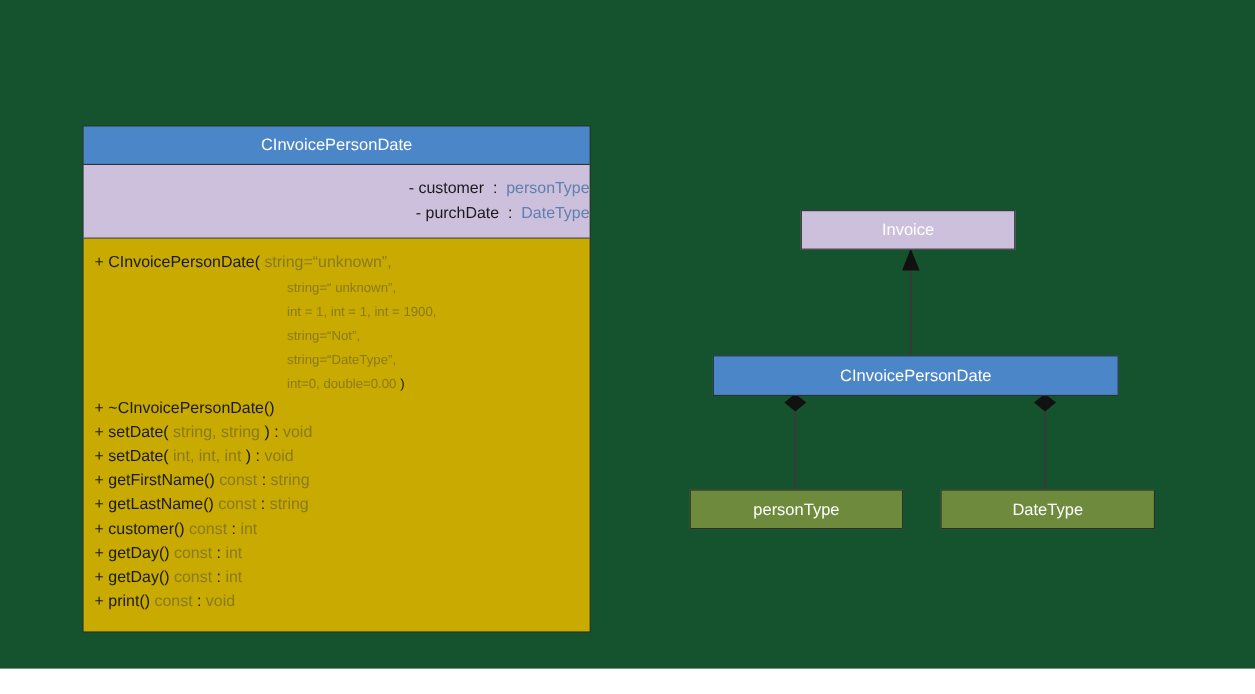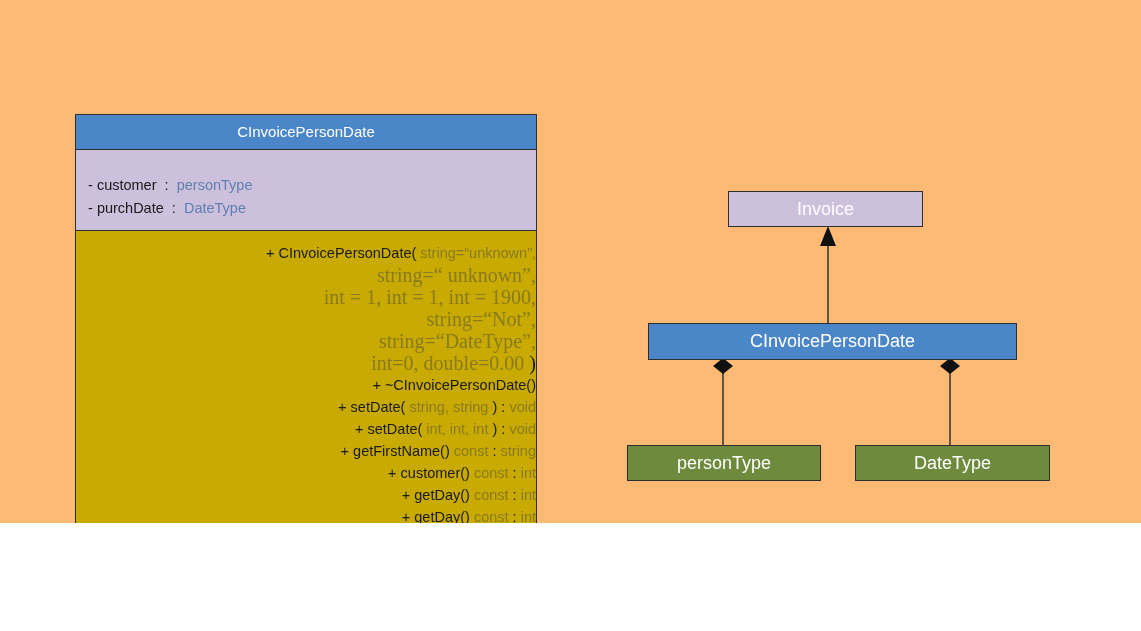--- a/index.html
+++ b/index.html
@@ -3,22 +3,22 @@
 <meta charset="utf-8">
 <style>
   html, body {
     margin: 0;
     padding: 0;
     background: #ffffff;
   }
   #canvas {
     position: relative;
     width: 1141px;
-    height: 523px;
-    background: #fdba74;
+    height: 608px;
+    background: #14532d;
     font-family: "Liberation Sans", sans-serif;
     overflow: hidden;
   }
 
   
   .class-box {
     position: absolute;
     left: 75px;
     top: 114px;
     width: 462px;
@@ -30,57 +30,56 @@
     color: #ffffff;
     text-align: center;
     font-size: 15px;
     padding: 8px 0 9px 0;
     border-bottom: 1px solid #2f2f2f;
     box-sizing: border-box;
   }
   .cb-attrs {
     background: #ccc0dc;
     border-bottom: 1px solid #2f2f2f;
-    padding: 24px 0 11px 12px;
+    padding: 10px 0 11px 12px;
     box-sizing: border-box;
+    text-align: right;
   }
   .cb-methods {
     background: #c8aa00;
     padding: 11px 0 16px 10px;
     box-sizing: border-box;
-    text-align: right;
   }
   .row {
     font-size: 14.5px;
     line-height: 22px;
     color: #1a1a1a;
     white-space: pre;
   }
   .attr-row { line-height: 22.5px; }
   .t-muted-blue { color: #5f7fae; }
   .t-muted-gold { color: #8a7a1e; }
   .cont-row {
-    font-size: 20px;
+    font-size: 12px;
     line-height: 22px;
     white-space: pre;
     padding-left: 175px;
     color: #8a7a1e;
-    font-family: Liberation Serif, serif;
   }
 
   
   .node {
     position: absolute;
     border: 1px solid #2f2f2f;
     box-sizing: border-box;
     display: flex;
     align-items: center;
     justify-content: center;
     color: #ffffff;
-    font-size: 18px;
+    font-size: 15px;
   }
   .node-invoice {
     left: 728px; top: 191px;
     width: 195px; height: 36px;
     background: #ccc0dc;
   }
   .node-cipd {
     left: 648px; top: 323px;
     width: 369px; height: 37px;
     background: #4a86c8;
@@ -127,20 +126,21 @@
 
       <div class="row"><span>+ </span><span>~CInvoicePersonDate()</span></div>
 
       <div class="row"><span>+ </span><span>setDate(</span><span class="t-muted-gold"> string, string </span><span>)</span><span> : </span><span class="t-muted-gold">void</span></div>
 
       <div class="row"><span>+ </span><span>setDate(</span><span class="t-muted-gold"> int, int, int </span><span>)</span><span> : </span><span class="t-muted-gold">void</span></div>
 
 
       <div class="row"><span>+ </span><span>getFirstName()</span><span class="t-muted-gold"> const</span><span> : </span><span class="t-muted-gold">string</span></div>
 
+      <div class="row"><span>+ </span><span>getLastName()</span><span class="t-muted-gold"> const</span><span> : </span><span class="t-muted-gold">string</span></div>
 
       <div class="row"><span>+ </span><span>customer()</span><span class="t-muted-gold"> const</span><span> : </span><span class="t-muted-gold">int</span></div>
 
       <div class="row"><span>+ </span><span>getDay()</span><span class="t-muted-gold"> const</span><span> : </span><span class="t-muted-gold">int</span></div>
 
       <div class="row"><span>+ </span><span>getDay()</span><span class="t-muted-gold"> const</span><span> : </span><span class="t-muted-gold">int</span></div>
 
       <div class="row"><span>+ </span><span>print()</span><span class="t-muted-gold"> const</span><span> : </span><span class="t-muted-gold">void</span></div>
 
     </div>

